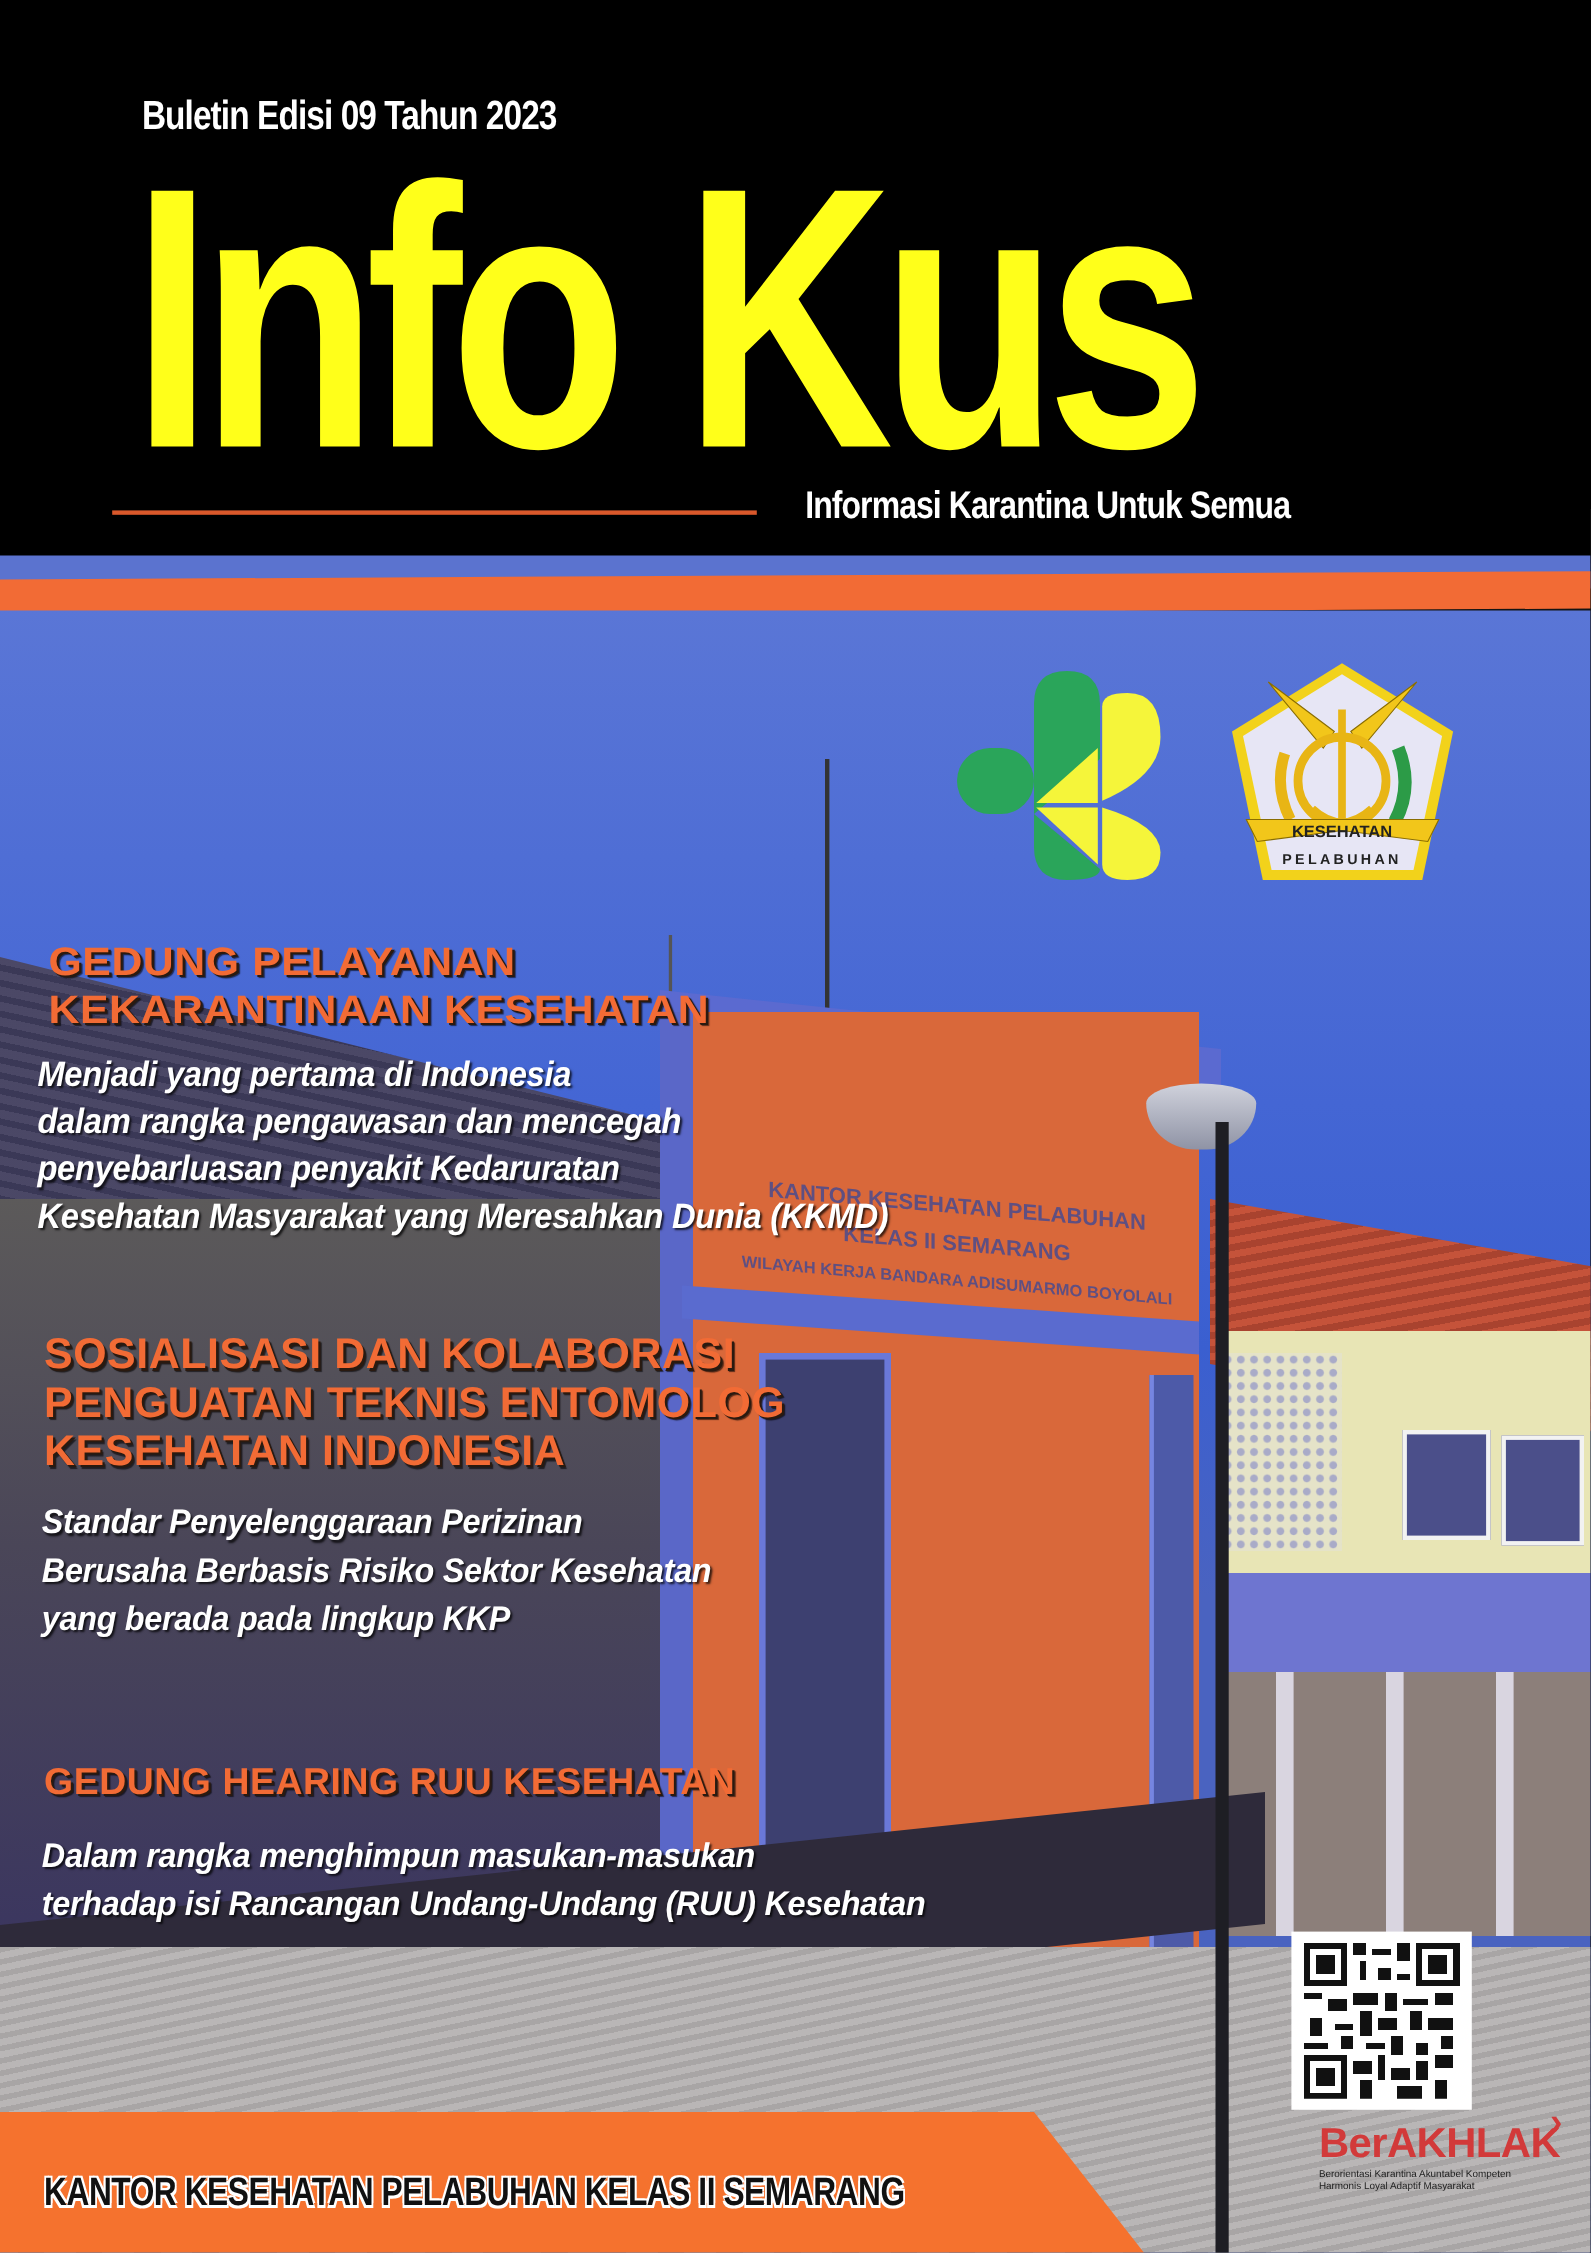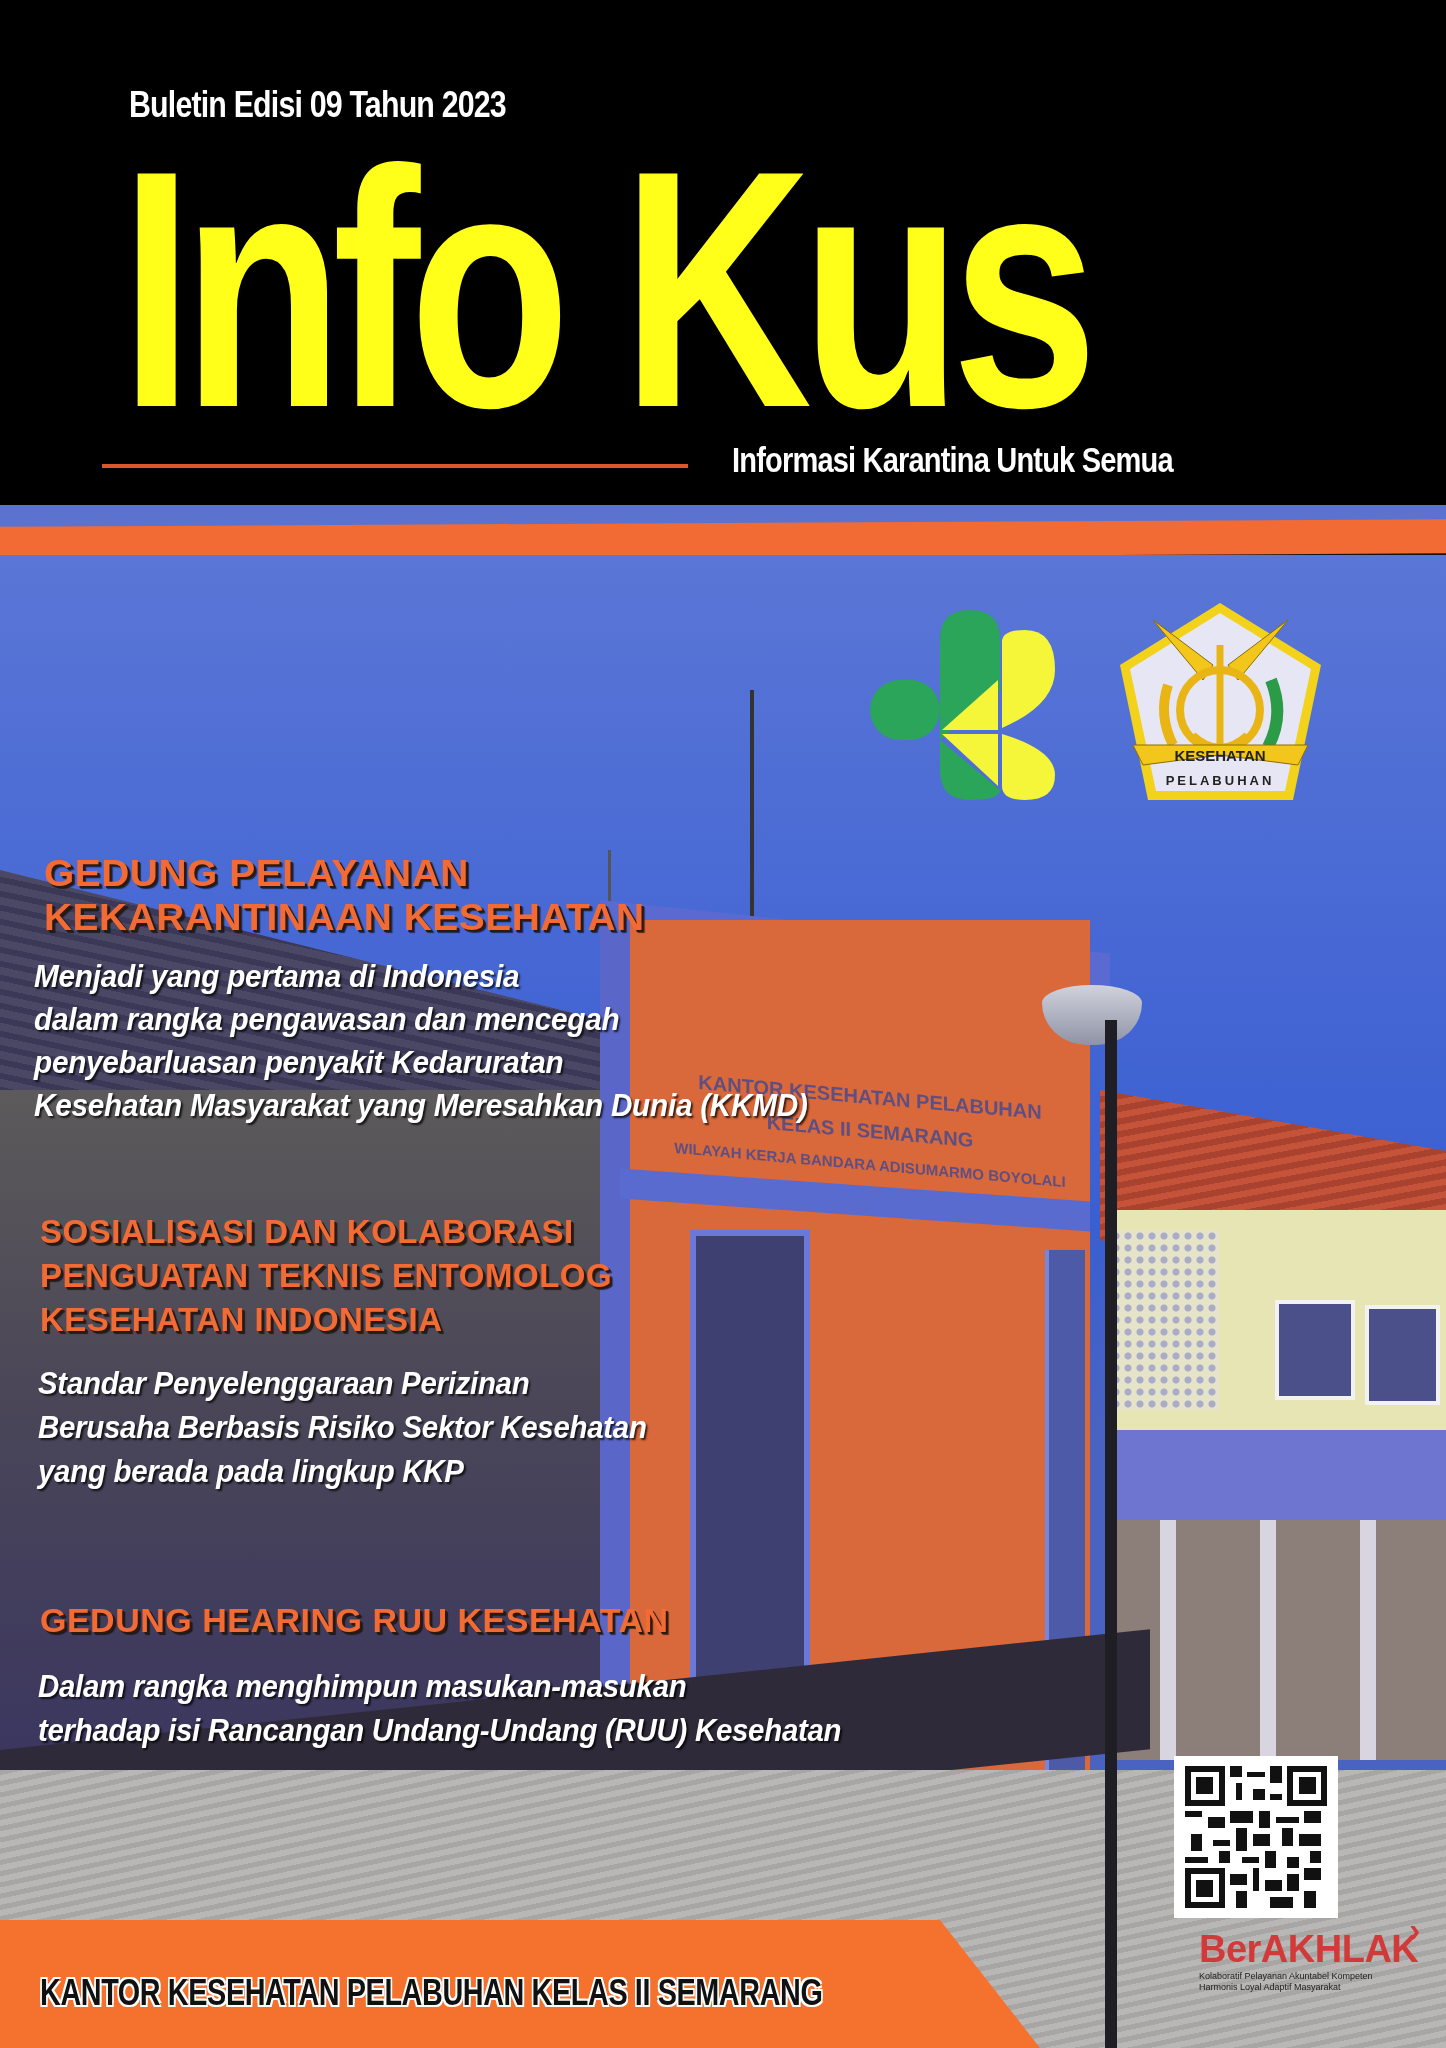--- a/index.html
+++ b/index.html
@@ -59,21 +59,21 @@
   .antenna2 { position: absolute; left: 608px; top: 850px; width: 3px; height: 80px; background: #555; }
 
   
   .kemenkes { position: absolute; left: 870px; top: 610px; width: 190px; height: 190px; }
   .kkp-badge { position: absolute; left: 1113px; top: 595px; width: 215px; height: 210px; }
 
   
   .headline { position: absolute; color: #f26b35; font-weight: 900; font-family: "Liberation Sans", sans-serif;
               text-shadow: 2px 2px 0 #2a1a10, 3px 3px 1px rgba(0,0,0,.6); letter-spacing: 0.5px; }
   .h1 { left: 44px; top: 852px; font-size: 36px; line-height: 44px; transform: scaleX(1.08); transform-origin: left; }
-  .h2 { left: 40px; top: 1210px; font-size: 33px; line-height: 44px; }
+  .h2 { left: 40px; top: 1210px; font-size: 39px; line-height: 44px; }
   .h3 { left: 40px; top: 1598px; font-size: 34px; line-height: 44px; }
   .sub { position: absolute; color: #fff; font-style: italic; font-weight: bold;
          text-shadow: 2px 2px 2px rgba(0,0,0,.75); letter-spacing: -0.3px; }
   .s1 { left: 34px; top: 955px; font-size: 32px; line-height: 43px; transform: scaleX(0.93); transform-origin: left; }
   .s2 { left: 38px; top: 1362px; font-size: 31px; line-height: 44px; transform: scaleX(0.95); transform-origin: left; }
   .s3 { left: 38px; top: 1665px; font-size: 31px; line-height: 44px; transform: scaleX(0.95); transform-origin: left; }
   .line { display: block; white-space: nowrap; }
 
   
   .footer-band { position: absolute; left: 0; top: 1920px; width: 1040px; height: 128px; background: #f5722e;
@@ -237,17 +237,17 @@
           <rect x="21" y="22" width="2" height="3"></rect>
       </g>
     </svg>
   </div>
 
   <div class="berakhlak">
     <div class="berakhlak-logo">
       <span>BerAKHLAK</span>
       <span class="berakhlak-chevron">›</span>
     </div>
-    <div class="berakhlak-tag">Kolaboratif Pelayanan Akuntabel Kompeten</div>
+    <div class="berakhlak-tag">Berorientasi Karantina Akuntabel Kompeten</div>
     <div class="berakhlak-tag">Harmonis Loyal Adaptif Masyarakat</div>
   </div>
 
 </div>
 
 </body></html>

